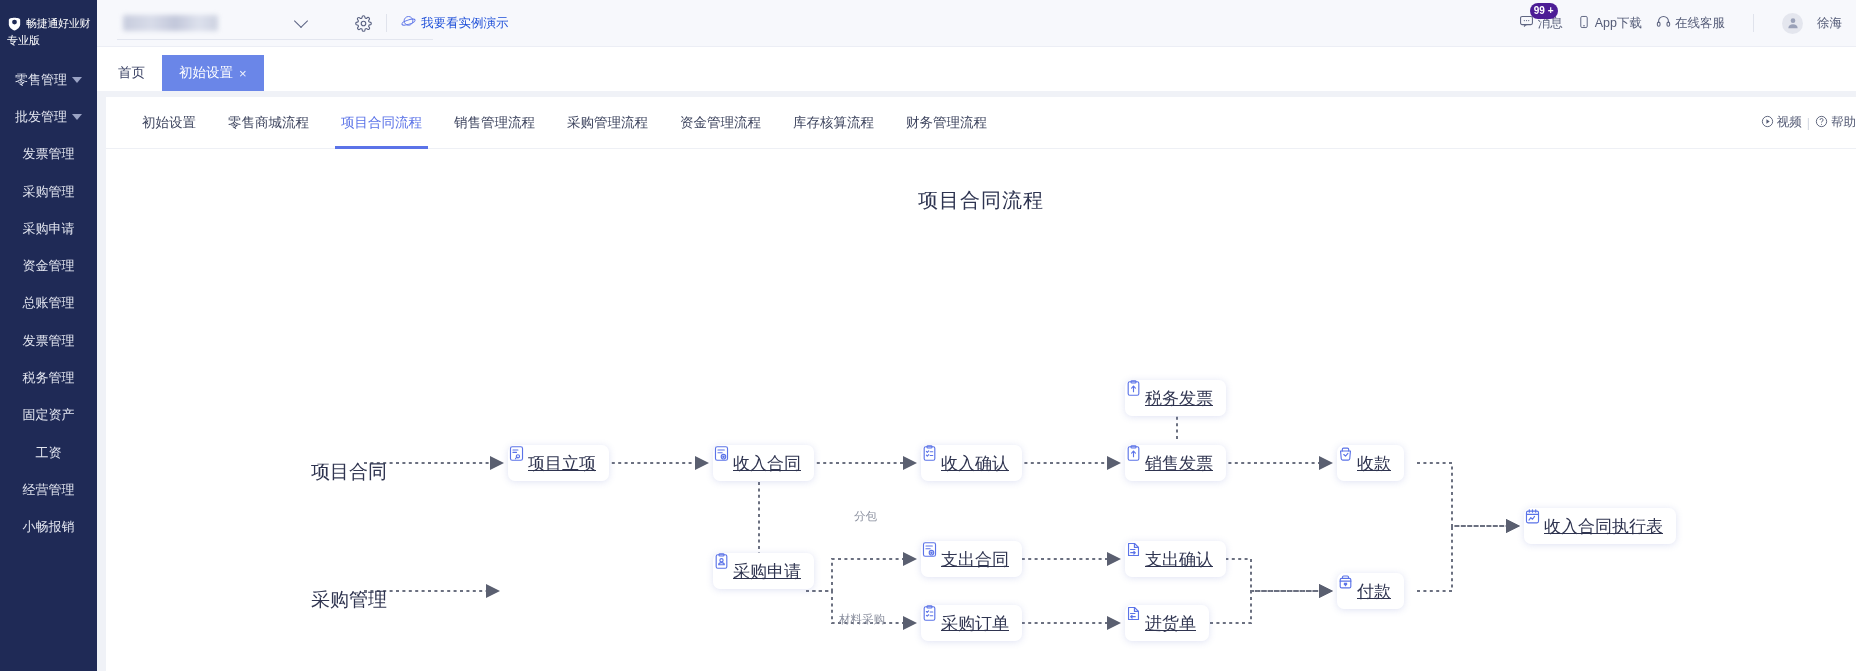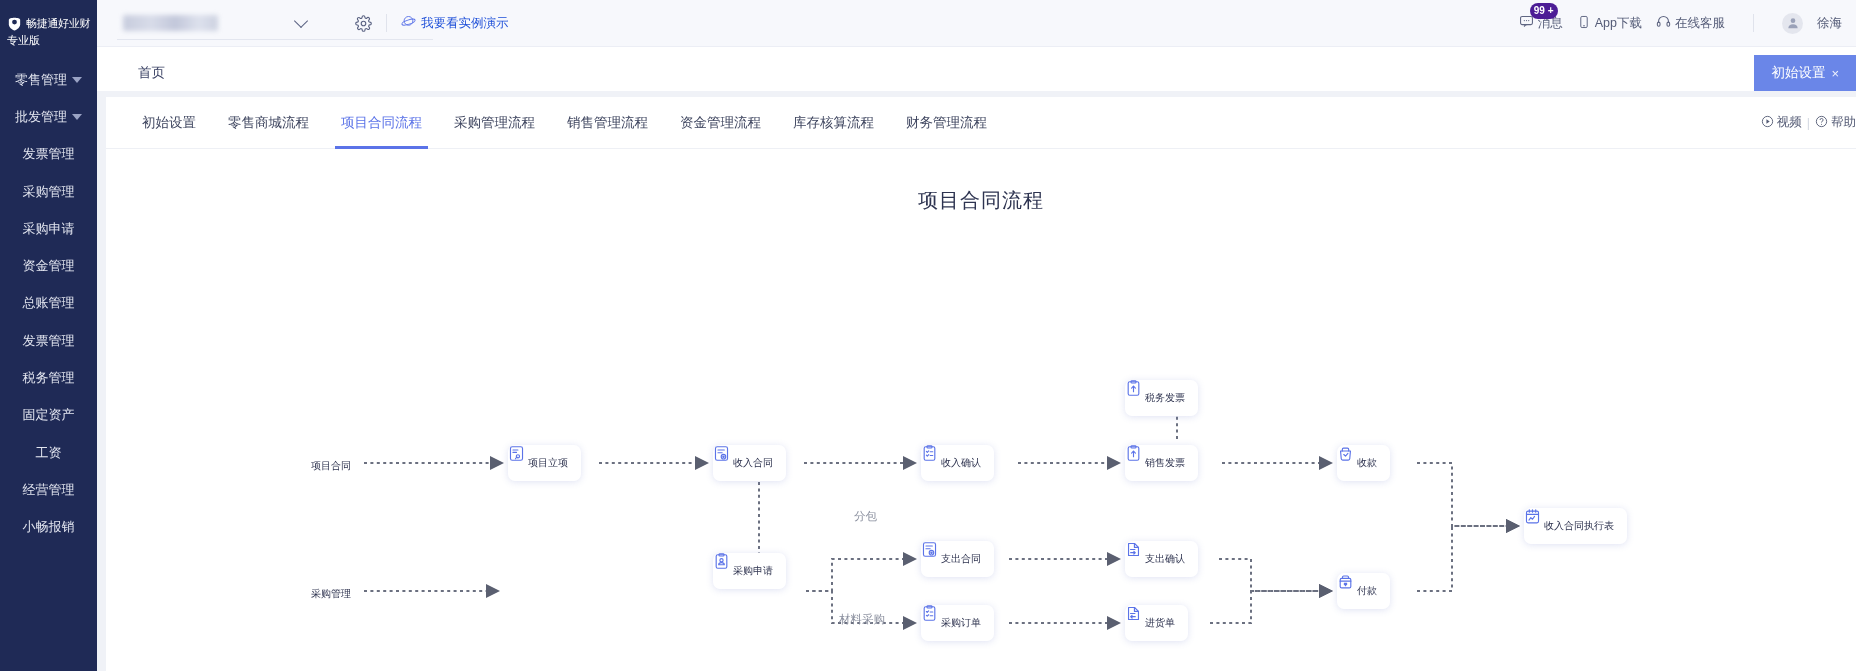--- a/index.html
+++ b/index.html
@@ -64,21 +64,21 @@
     font-size: 10px; line-height: 1; padding: 2.5px 4px 3px; border-radius: 8px;
     font-weight: bold; white-space: nowrap;
   }
   .avatar {
     width: 21px; height: 21px; border-radius: 50%; background: #e4e6ee;
     display: flex; align-items: center; justify-content: center;
   }
   .uname { font-size: 12.5px; color: #555c78; }
 
   
-  .tabstrip { height: 44px; background: #fff; display: flex; align-items: flex-end; flex: 0 0 44px; padding-left: 24px; justify-content: space-between; }
+  .tabstrip { height: 44px; background: #fff; display: flex; align-items: flex-end; flex: 0 0 44px; padding-left: 4px; }
   .tab {
     height: 36px; display: flex; align-items: center; gap: 6px; padding: 0 17px;
     font-size: 13.5px; color: #3d4466; cursor: pointer;
   }
   .tab.active { background: #6a86e8; color: #fff; }
   .tab-close { font-size: 13px; opacity: .9; cursor: pointer; }
 
   
   .content { flex: 1 1 auto; background: #f0f2f7; padding: 0; min-height: 0; position: relative; }
   .card { position: absolute; left: 9px; right: 0px; top: 6px; bottom: 0; background: #fff; }
@@ -103,24 +103,24 @@
 
   
   .flow { position: absolute; left: 0; top: 104px; width: 1750px; height: 470px; }
   .flow svg { position: absolute; left: 0; top: 0; }
 
   .node {
     position: absolute; height: 36px; background: #fff; border-radius: 7px;
     box-shadow: 0 1px 7px rgba(110,125,200,.22); display: flex; align-items: center;
     gap: 7px; padding: 0 13px; cursor: pointer; white-space: nowrap;
   }
-  .node-label { font-size: 10px; color: #2f3450; }
+  .node-label { font-size: 17px; color: #2f3450; text-decoration: underline; }
   .node-ico { width: 17px; height: 17px; flex: 0 0 17px; display: block; }
 
-  .rowlabel { position: absolute; font-size: 10px; color: #2f3450; white-space: nowrap; }
+  .rowlabel { position: absolute; font-size: 19px; color: #2f3450; white-space: nowrap; }
   .edgelabel { position: absolute; font-size: 11.5px; color: #8a8f9e; white-space: nowrap; }
 </style>
 </head>
 <body>
 
 <div class="app">
 
   <aside class="sidebar">
     <div class="logo-box">
       <div class="logo-row">
@@ -262,22 +262,22 @@
       </div>
 
     <div class="content">
       <div class="card">
 
         <div class="subtabs">
           <div style="display:flex;align-items:center;" id="subtab-list">
               <div class="subtab">初始设置</div>
               <div class="subtab">零售商城流程</div>
               <div class="subtab active">项目合同流程</div>
+              <div class="subtab">销售管理流程</div>
               <div class="subtab">采购管理流程</div>
-              <div class="subtab">销售管理流程</div>
               <div class="subtab">资金管理流程</div>
               <div class="subtab">库存核算流程</div>
               <div class="subtab">财务管理流程</div>
             </div>
           <div class="subtabs-right">
             <span class="st-link">
               <span>
                 <svg width="13" height="13" viewBox="0 0 24 24" fill="none" stroke="#545b75" stroke-width="1.7">
                   <circle cx="12" cy="12" r="9.5"></circle>
                   <path d="M10 8l6 4-6 4z" fill="#545b75" stroke="none"></path>

